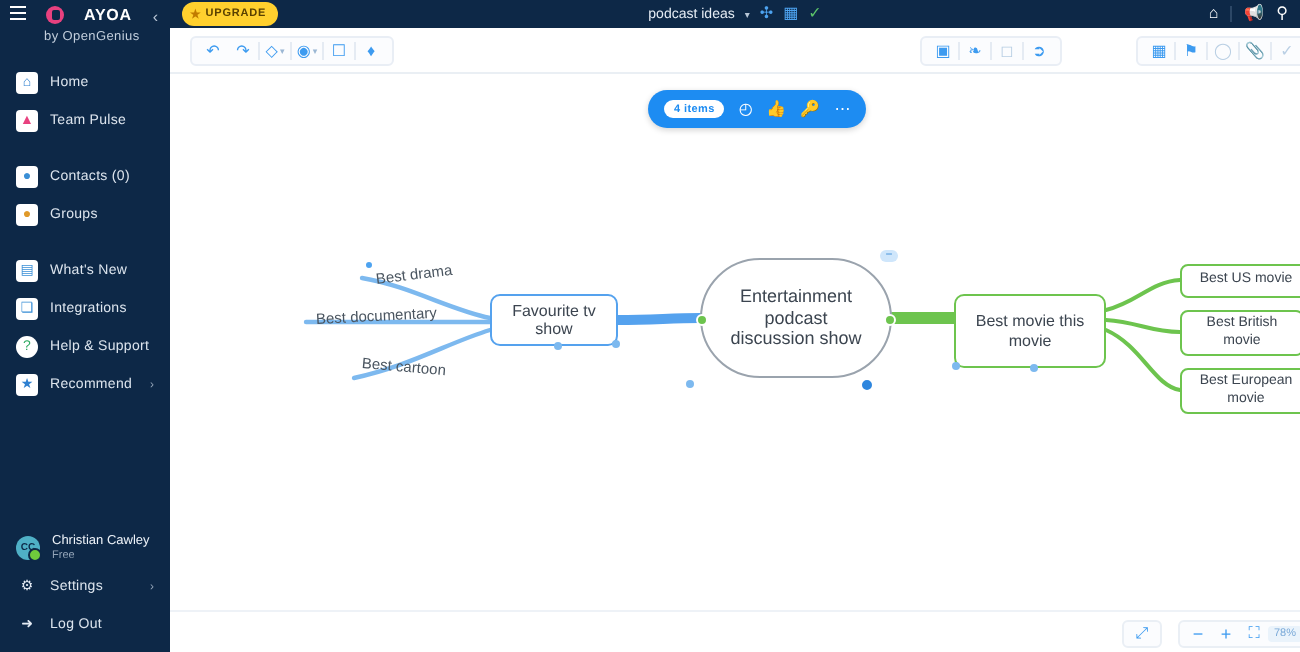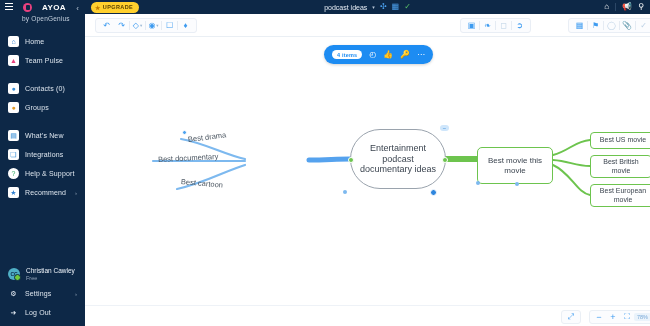--- a/index.html
+++ b/index.html
@@ -377,29 +377,37 @@
 
       <path d="M468 118 C 484 114, 490 104, 505 103" stroke="#6dc44e" stroke-width="2" fill="none" stroke-linecap="round"></path>
       <path d="M468 123 C 484 124, 490 129, 505 129" stroke="#6dc44e" stroke-width="2" fill="none" stroke-linecap="round"></path>
       <path d="M468 128 C 486 136, 492 156, 505 158" stroke="#6dc44e" stroke-width="2" fill="none" stroke-linecap="round"></path>
     </svg>
 
     <div class="node" id="node-central">
       <span class="ntext">
         <span>Entertainment</span><br>
         <span>podcast</span><br>
-        <span>documentary ideas</span>
+        <span>discussion show</span>
       </span>
       <span class="handle h-minus" style="right:-4px;top:-5px;">−</span>
       <span class="handle h-green" style="left:-3px;top:27px;"></span>
       <span class="handle h-green" style="right:-3px;top:27px;"></span>
       <span class="handle h-blue-sm" style="left:-8px;bottom:-6px;"></span>
       <span class="handle h-circ-blue" style="right:8px;bottom:-8px;"></span>
     </div>
 
+    <div class="node" id="node-fav">
+      <span class="ntext">
+        <span>Favourite tv</span><br>
+        <span>show</span>
+      </span>
+      <span class="handle h-blue-sm" style="left:50%;bottom:-3px;"></span>
+      <span class="handle h-blue-sm" style="right:-2px;bottom:-2px;"></span>
+    </div>
 
     <div class="leaf-l" id="leaf-drama">
       <span>Best drama</span>
     </div>
     <span class="handle h-blue" style="position:absolute;left:97px;top:93px;"></span>
     <div class="leaf-l" id="leaf-doc">
       <span>Best documentary</span>
     </div>
     <div class="leaf-l" id="leaf-cart">
       <span>Best cartoon</span>

